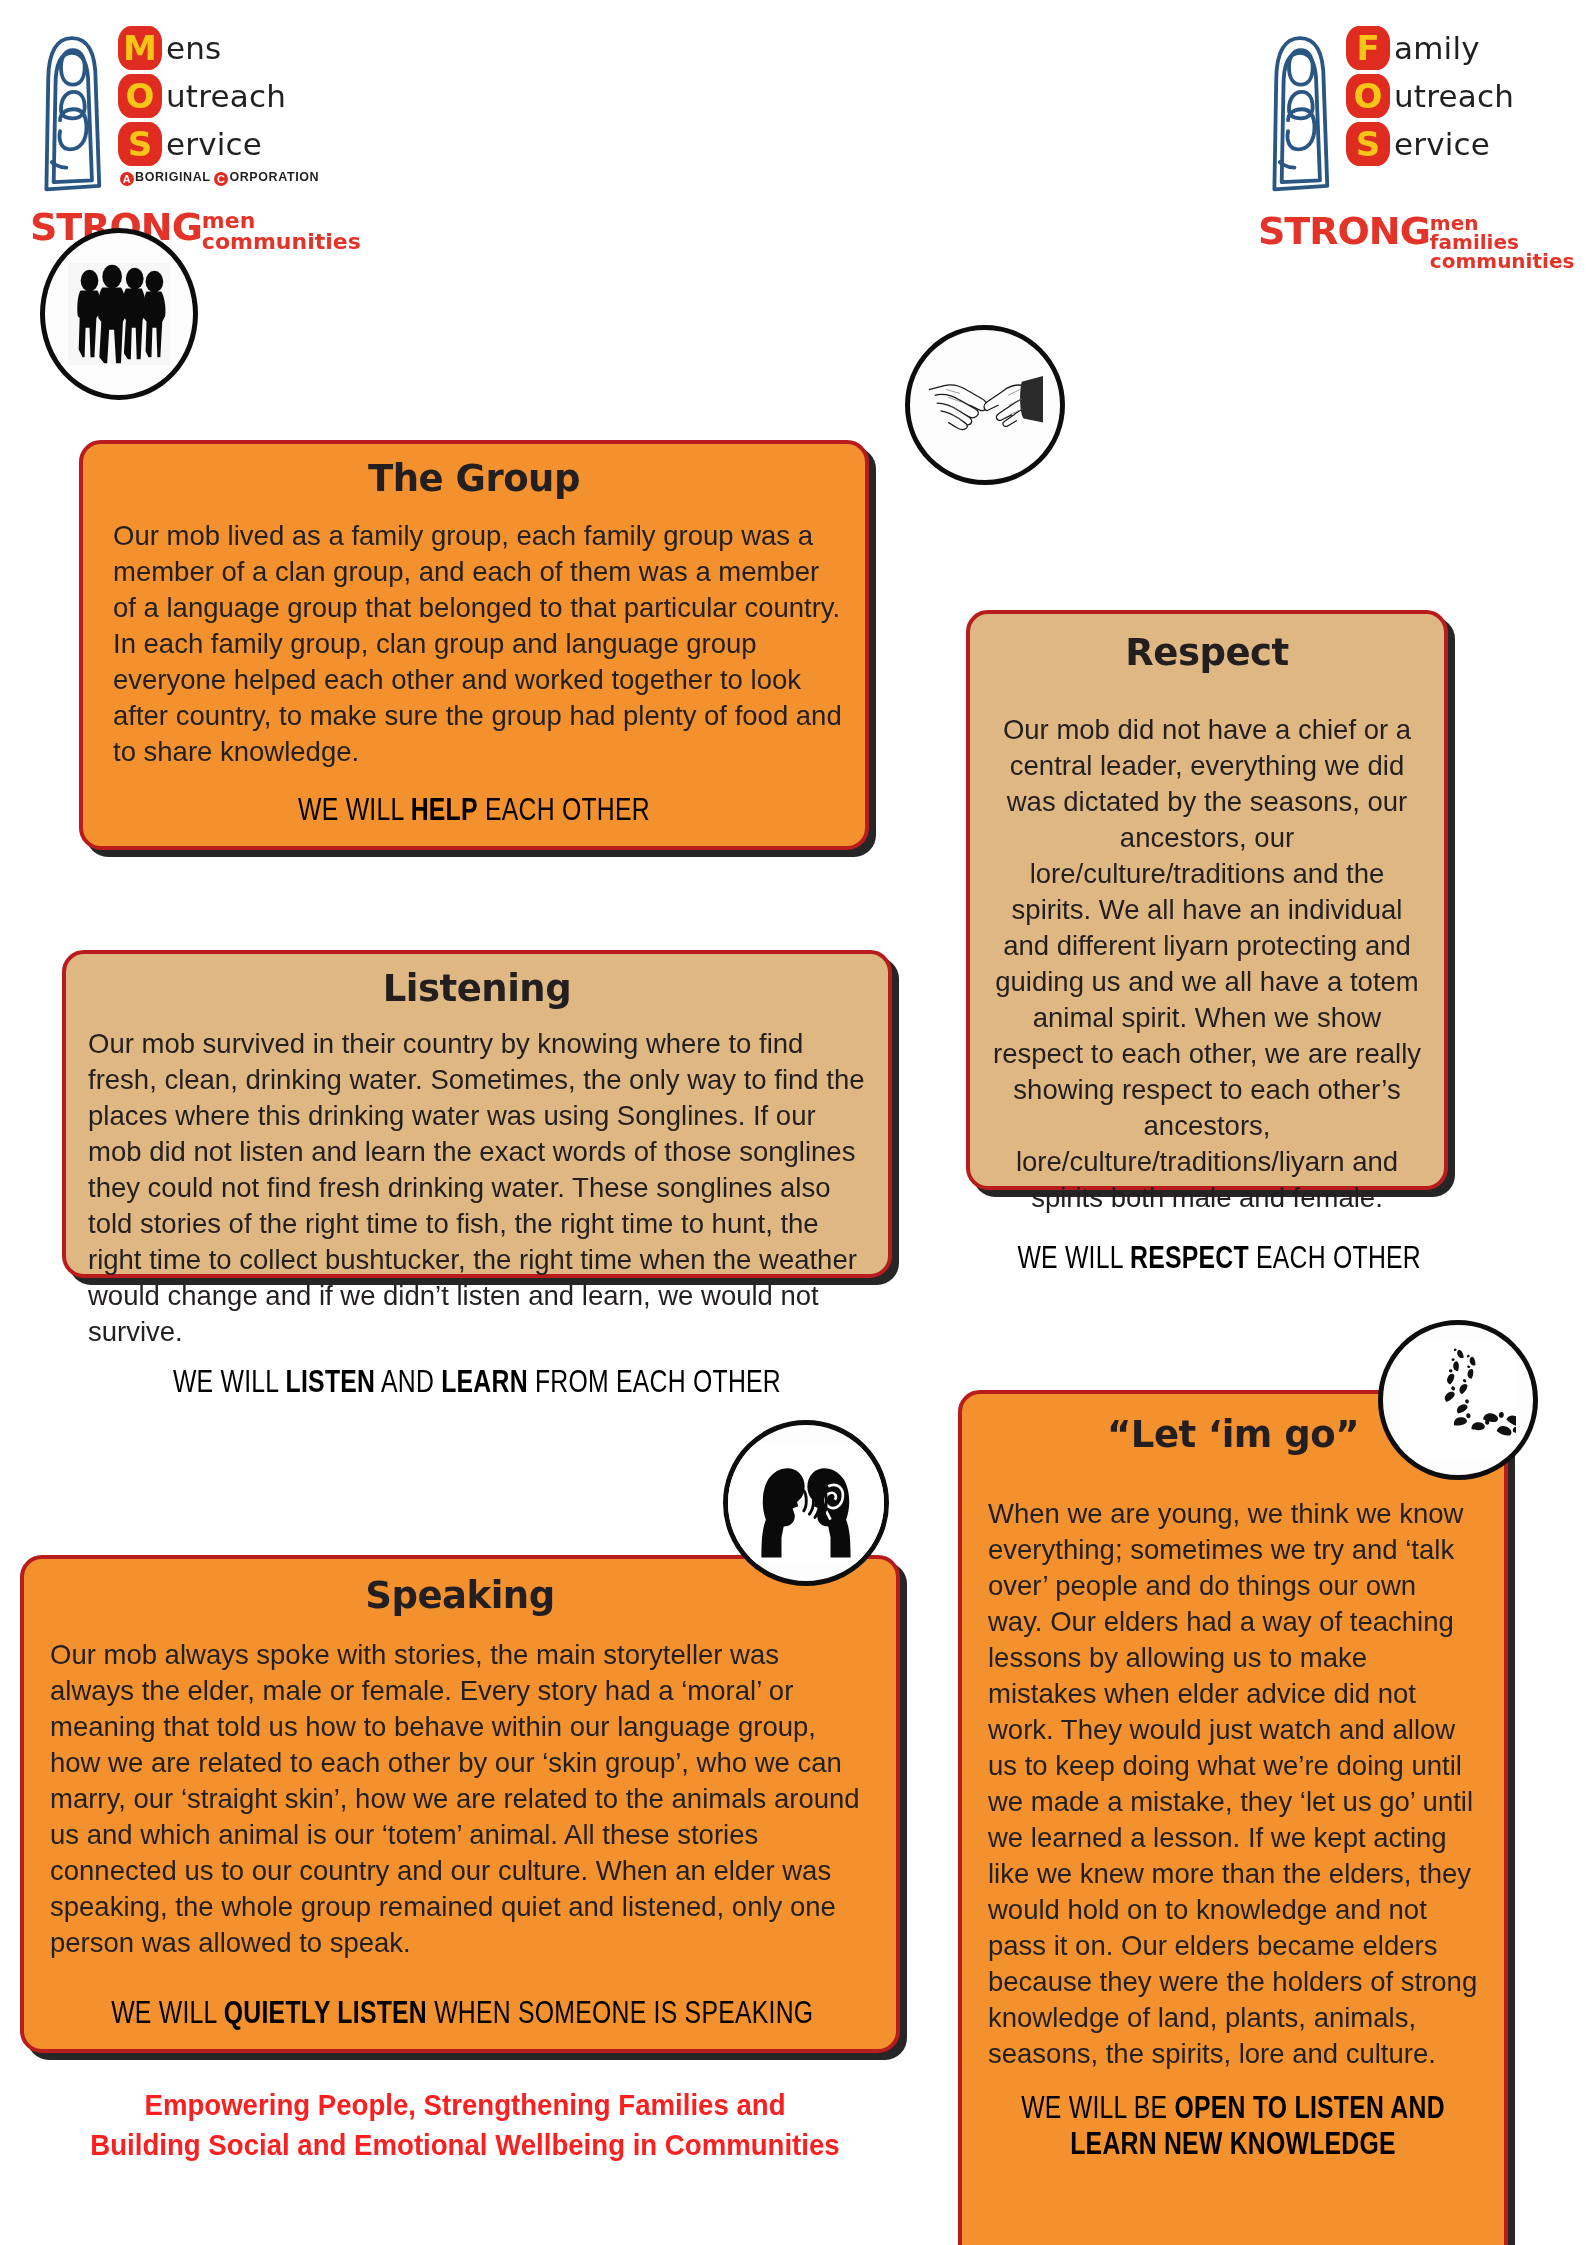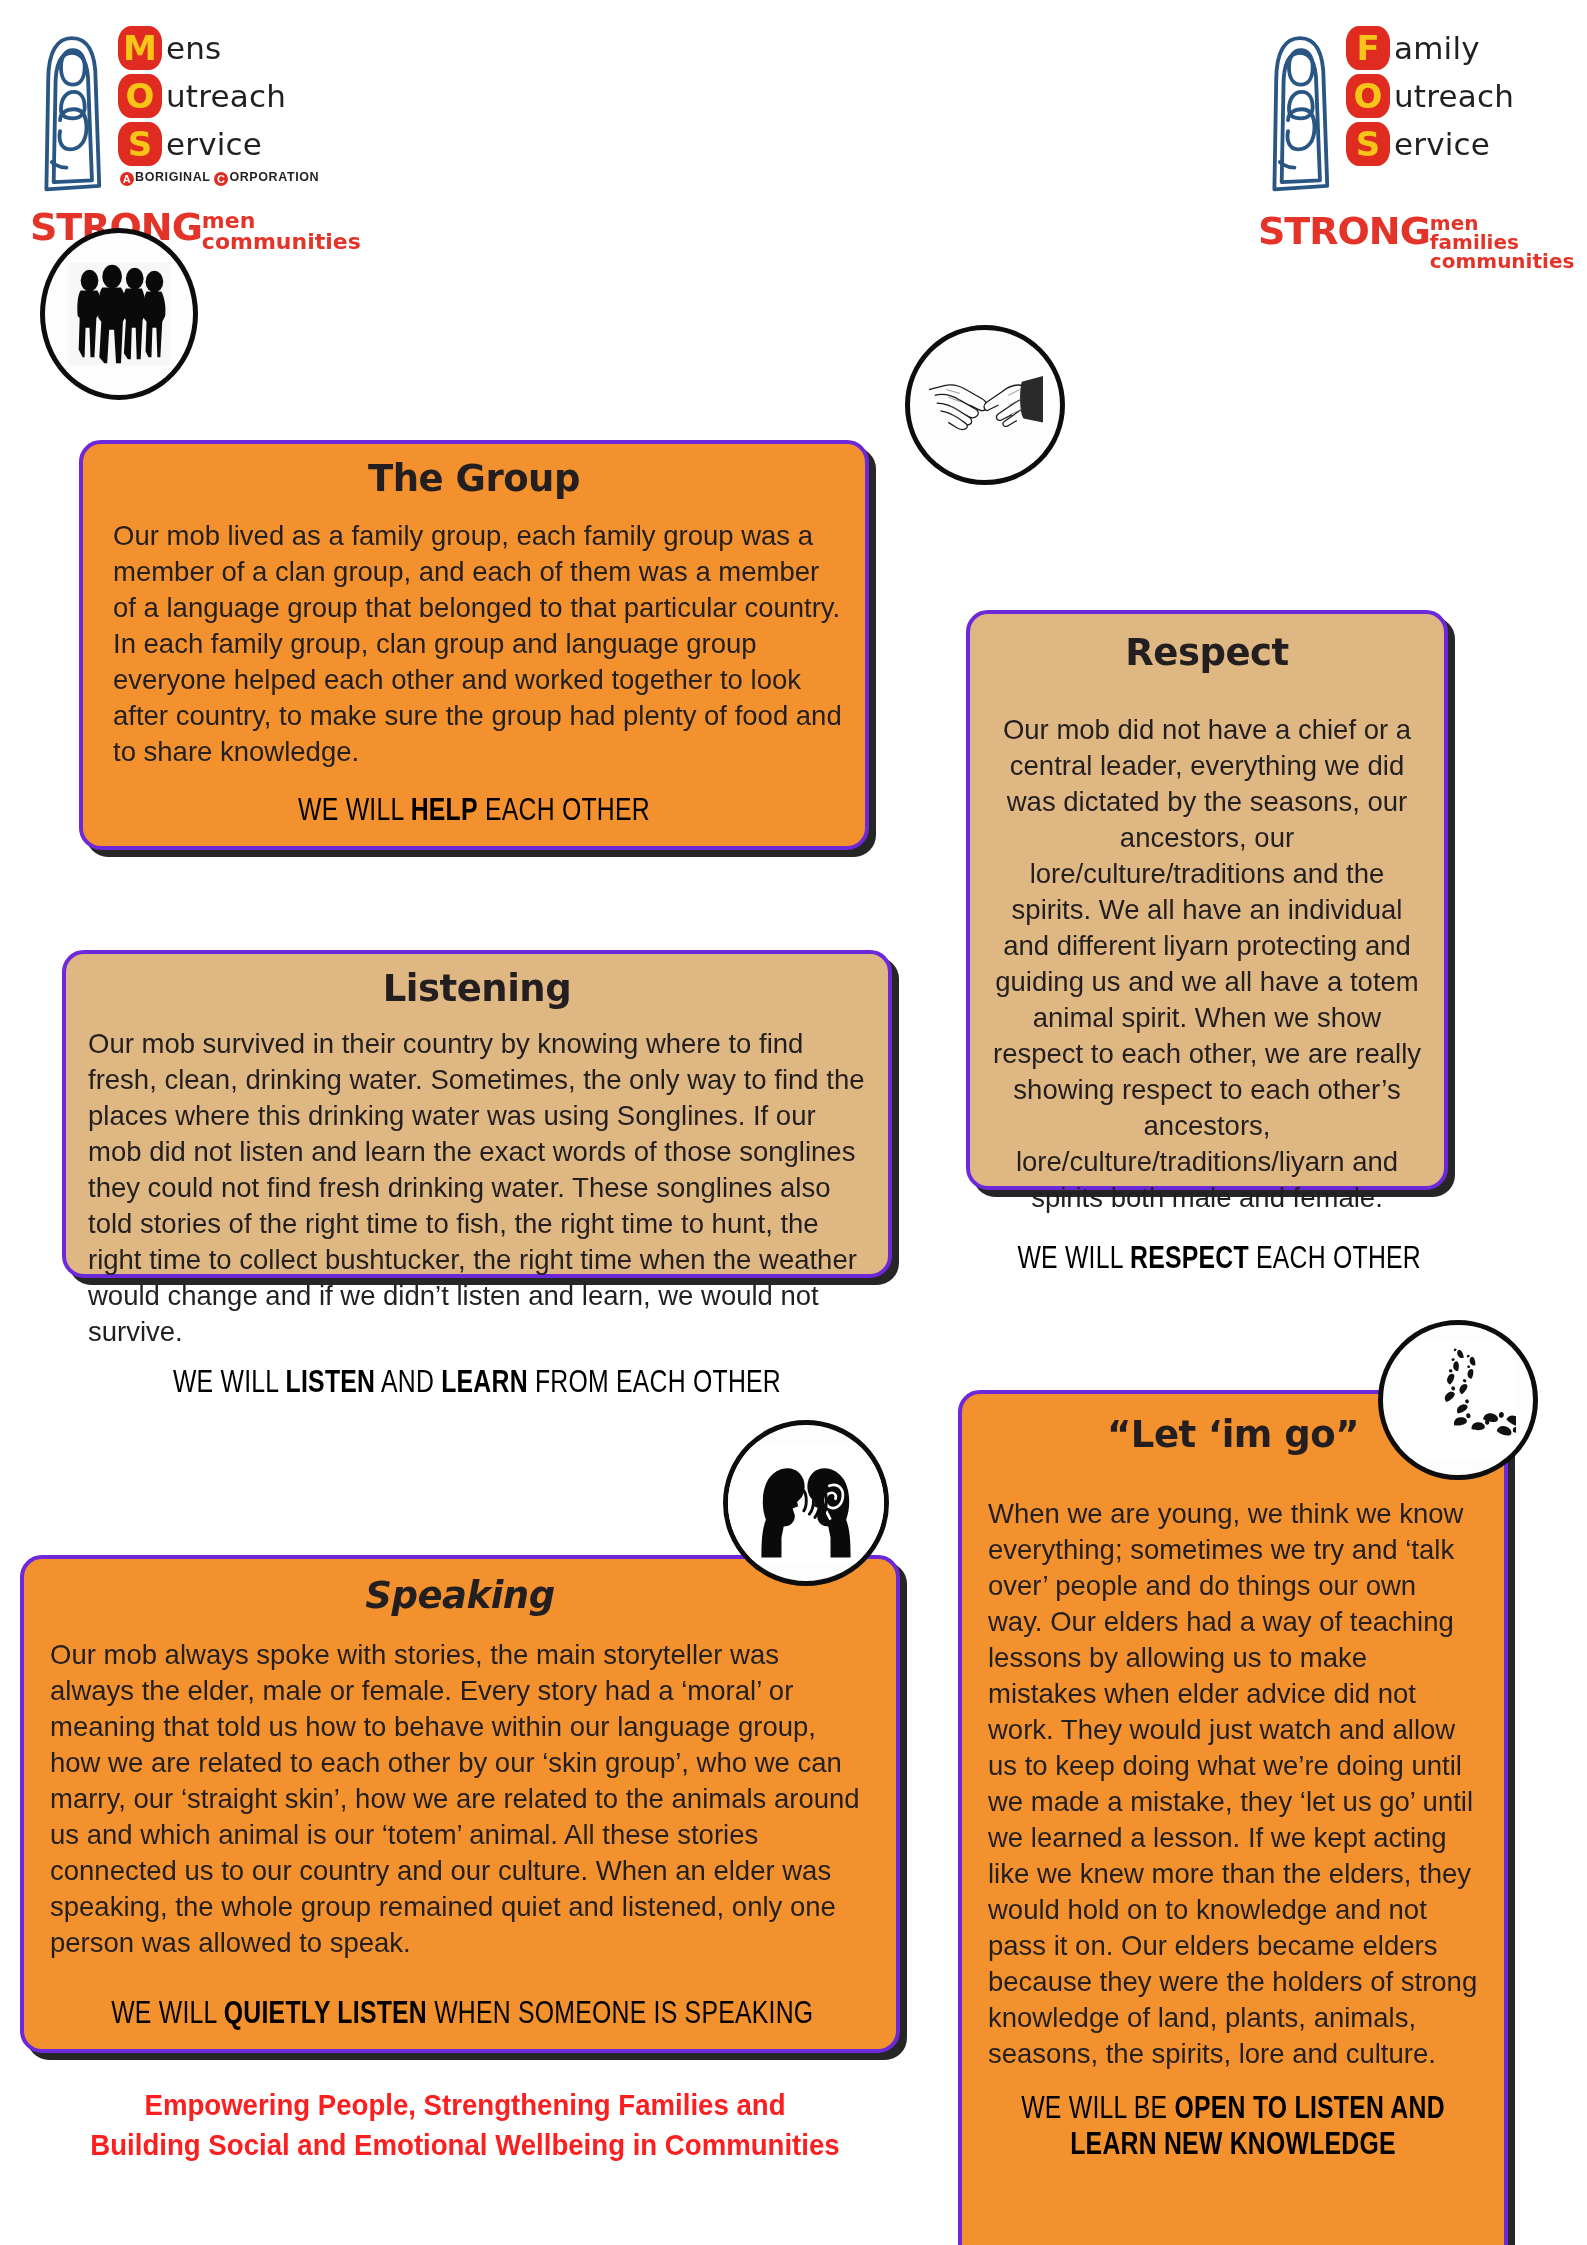--- a/index.html
+++ b/index.html
@@ -55,21 +55,21 @@
     font-weight:bold;font-size:105px;line-height:108px;
     letter-spacing:2px;
     color:#DB5420;
     -webkit-text-stroke:4px #8a5a21;
     paint-order:stroke fill;
   }
 
   
   .card{
     position:absolute;
-    border:4px solid #6d28d9;
+    border:4px solid #b91c1c;
     border-radius:22px;
     box-shadow:7px 7px 0 rgba(0,0,0,.85);
     box-sizing:border-box;
   }
   .card.orange{background:#F2912E;}
   .card.tan{background:#DFB782;}
 
   .card-title{
     text-align:center;font-weight:bold;color:#231f20;
     font-family:"DejaVu Sans", sans-serif;
@@ -99,21 +99,21 @@
   #card-respect .card-title{margin-top:18px;}
   #card-respect .card-body{margin:38px 22px 0 22px;}
   #card-respect .tagline{margin-top:24px;}
 
   #card-listening{left:62px; top:950px; width:830px; height:160px;}
   #card-listening .card-title{margin-top:14px;}
   #card-listening .card-body{margin:16px 22px 0 22px;}
   #card-listening .tagline{margin-top:14px;}
 
   #card-speaking {left:20px; top:1555px; width:880px; height:560px;}
-  #card-speaking .card-title{margin-top:16px;font-style:italic;}
+  #card-speaking .card-title{margin-top:16px;}
   #card-speaking .card-body{margin:20px 26px 0 26px;}
   #card-speaking .tagline{margin-top:34px;}
 
   #card-letimgo {left:938px; top:1390px; width:550px; height:830px;}
   #card-letimgo .card-title{margin-top:20px;}
   #card-letimgo .card-body{margin:40px 26px 0 26px;}
   #card-letimgo .tagline{margin-top:18px;}
 
   
   #card-group   {height:218px;}

